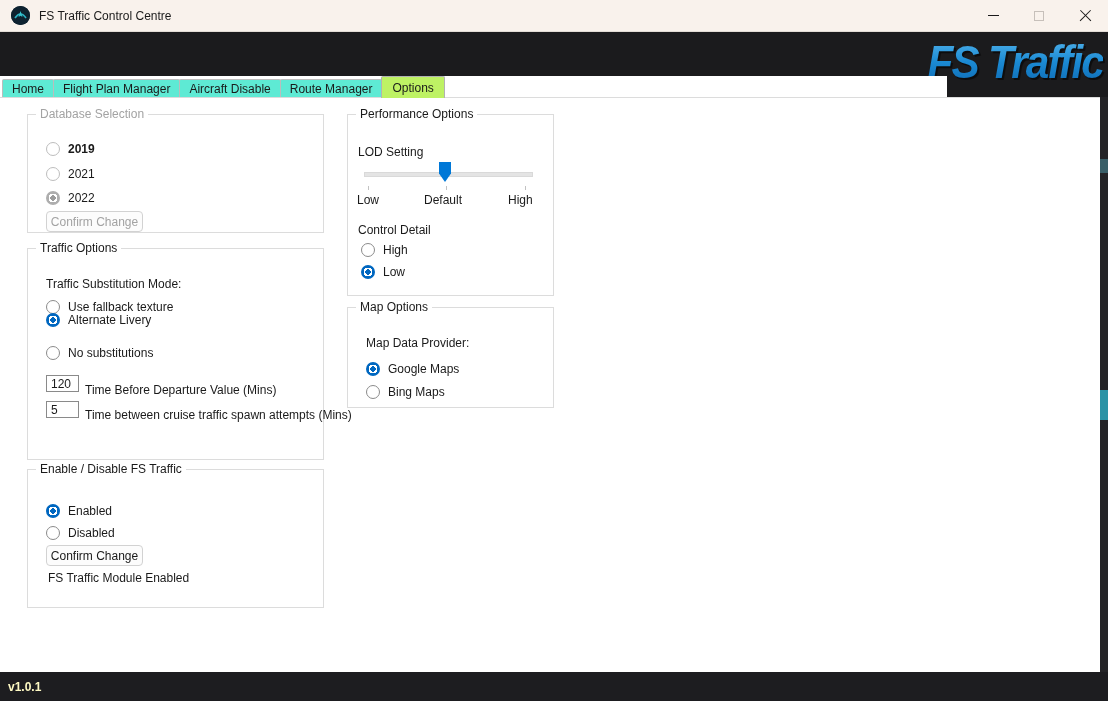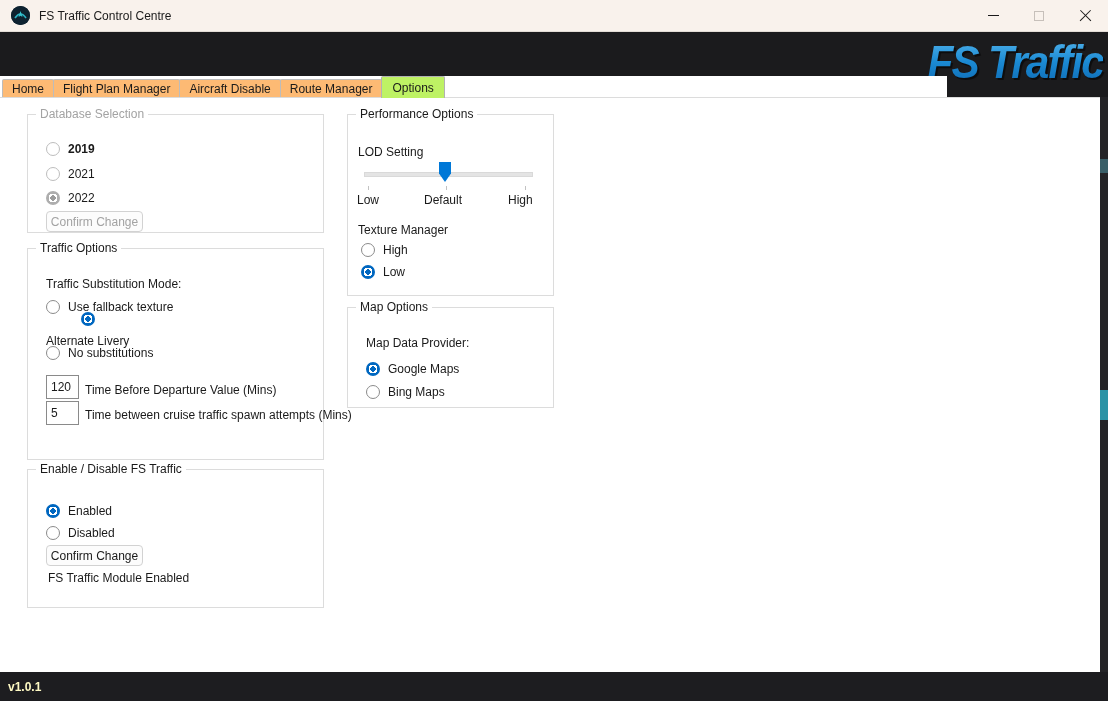--- a/index.html
+++ b/index.html
@@ -26,21 +26,21 @@
   
   .band{position:absolute;top:32px;left:0;width:1108px;height:65px;background:#1b1b1d;}
   .logo{position:absolute;right:5px;top:1px;height:60px;
     font-size:47px;line-height:58px;font-weight:bold;font-style:italic;letter-spacing:-2px;
     transform:scaleX(.9);transform-origin:100% 50%;
     background:linear-gradient(180deg,#5cbbf0 0%,#1b8ad3 48%,#0a61aa 100%);
     -webkit-background-clip:text;background-clip:text;color:transparent;
     filter:drop-shadow(2px 2px 0px rgba(0,0,0,.55));}
   .tabstrip{position:absolute;left:0;bottom:-1px;width:947px;height:22px;background:#ffffff;
     display:flex;align-items:flex-end;padding-left:2px;box-sizing:border-box;}
-  .tab{height:19px;background:#fdba74;border:1px solid #bcbcbc;border-bottom:none;
+  .tab{height:19px;background:#5eead4;border:1px solid #bcbcbc;border-bottom:none;
     border-radius:2px 2px 0 0;display:flex;align-items:center;padding:0 9px;margin-right:-1px;box-sizing:border-box;}
   .tab.active{height:22px;background:#bef264;border-color:#b2b2b2;position:relative;z-index:3;padding:0 10px;}
   
   .content{position:absolute;top:97px;left:0;width:1100px;height:575px;background:#ffffff;
     border-top:1px solid #dcdcdc;box-sizing:border-box;}
   .right-strip{position:absolute;top:97px;right:0;width:8px;height:575px;background:#242427;}
   .strip-seg-faint{position:absolute;left:0;top:62px;width:8px;height:14px;background:#3a5f68;}
   .strip-seg{position:absolute;left:0;top:293px;width:8px;height:30px;background:#2b93a5;}
   .footer{position:absolute;bottom:0;left:0;width:1108px;height:29px;background:#1d1d20;
     display:flex;align-items:center;}
@@ -53,21 +53,21 @@
   
   .radio-row{position:absolute;display:flex;align-items:center;gap:8px;height:16px;cursor:default;}
   .rb{width:14px;height:14px;border-radius:50%;box-sizing:border-box;border:1px solid #8b8b8b;background:#fff;flex:none;}
   .rb.on{border:none;background:radial-gradient(circle,#0067c0 0 2.6px,#ffffff 2.6px 4.4px,#0067c0 4.4px 7px);}
   .rb.dis{border:1px solid #bdbdbd;}
   .rb.on-dis{border:none;background:radial-gradient(circle,#9c9c9c 0 2.6px,#ffffff 2.6px 4.4px,#aeaeae 4.4px 7px);}
   
   .btn{position:absolute;width:97px;height:21px;background:#fcfcfc;border:1px solid #d2d2d2;border-radius:4px;
     display:flex;align-items:center;justify-content:center;box-sizing:border-box;cursor:default;}
   .btn.disabled{color:#a3a3a3;}
-  .tb{position:absolute;width:33px;height:24px;border:1px solid #8a8a8a;border-radius:0;
+  .tb{position:absolute;width:33px;height:17px;border:1px solid #8a8a8a;border-radius:0;
     font-family:"Liberation Sans",sans-serif;font-size:12px;padding:0 0 0 4px;box-sizing:border-box;background:#fff;color:#1a1a1a;}
   
   .slider-track{position:absolute;left:16px;top:57px;width:167px;height:3px;background:#e4e4e4;border:1px solid #d9d9d9;box-sizing:content-box;}
   .slider-thumb{position:absolute;left:91px;top:47px;width:12px;height:20px;background:#0078d7;
     clip-path:polygon(0 0,100% 0,100% 58%,50% 100%,0 58%);}
   .tick{position:absolute;top:71px;width:1px;height:4px;background:#c2c2c2;}
 </style>
 </head>
 <body>
 
@@ -135,21 +135,21 @@
     </div>
   </div>
 
   <div class="group" style="left:27px;top:150px;width:297px;height:212px;">
     <span class="group-title">Traffic Options</span>
     <span class="lbl" style="left:18px;top:28px;">Traffic Substitution Mode:</span>
     <div class="radio-row" style="left:18px;top:50px;">
       <span class="rb"></span>
       <span>Use fallback texture</span>
     </div>
-    <div class="radio-row" style="left:18px;top:63px;flex-direction:column;">
+    <div class="radio-row" style="left:18px;top:63px;">
       <span class="rb on"></span>
       <span>Alternate Livery</span>
     </div>
     <div class="radio-row" style="left:18px;top:96px;">
       <span class="rb"></span>
       <span>No substitutions</span>
     </div>
     <input class="tb" style="left: 18px; top: 126px;" value="120">
     <span class="lbl" style="left:57px;top:134px;">Time Before Departure Value (Mins)</span>
     <input class="tb" style="left: 18px; top: 152px;" value="5">
@@ -176,21 +176,21 @@
     <span class="group-title">Performance Options</span>
     <span class="lbl" style="left:10px;top:30px;">LOD Setting</span>
     <div class="slider-track"></div>
     <div class="slider-thumb"></div>
     <span class="tick" style="left:20px;"></span>
     <span class="tick" style="left:98px;"></span>
     <span class="tick" style="left:177px;"></span>
     <span class="lbl" style="left:9px;top:78px;">Low</span>
     <span class="lbl" style="left:76px;top:78px;">Default</span>
     <span class="lbl" style="left:160px;top:78px;">High</span>
-    <span class="lbl" style="left:10px;top:108px;">Texture Manager</span>
+    <span class="lbl" style="left:10px;top:108px;">Control Detail</span>
     <div class="radio-row" style="left:13px;top:127px;">
       <span class="rb"></span>
       <span>High</span>
     </div>
     <div class="radio-row" style="left:13px;top:149px;">
       <span class="rb on"></span>
       <span>Low</span>
     </div>
   </div>
 

